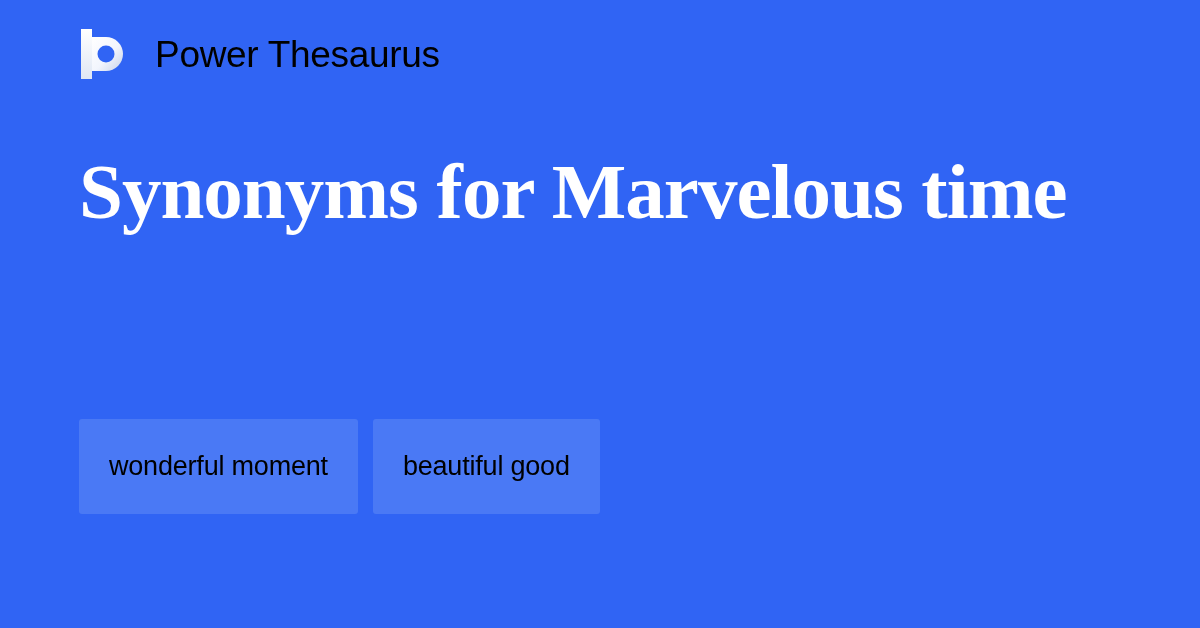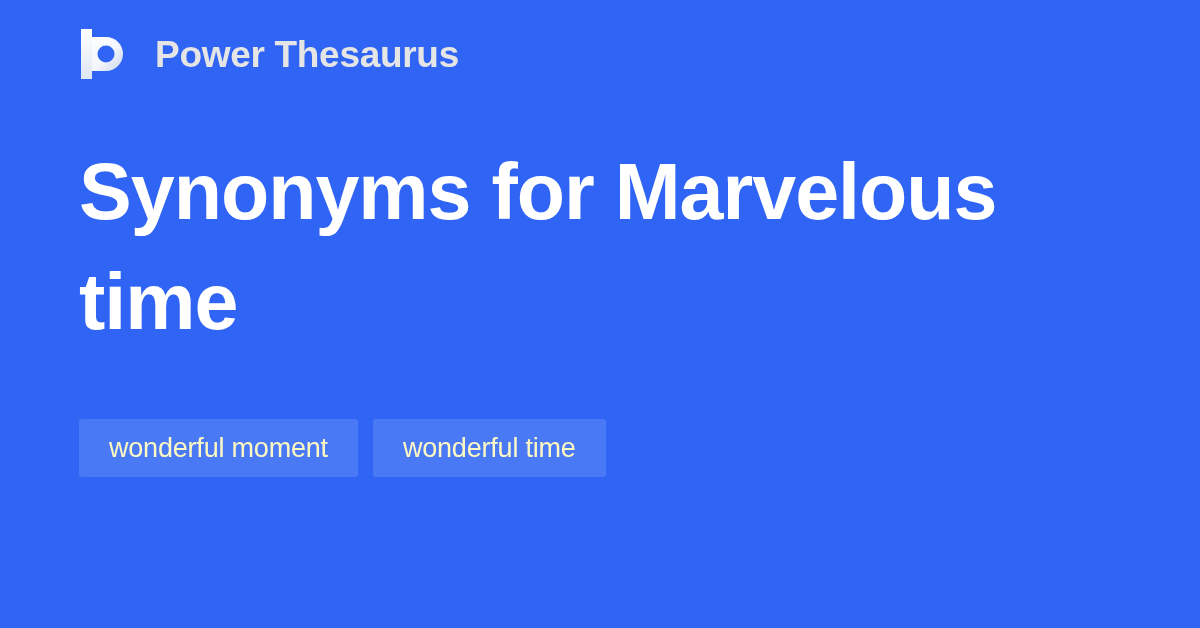--- a/index.html
+++ b/index.html
@@ -33,64 +33,65 @@
     align-items: center;
     gap: 22px;
   }
   .brand-logo {
     width: 54px;
     height: 54px;
     display: block;
     flex: none;
   }
   .brand-name {
-    color: #e5e5e5;
+    color: #000000;
     font-size: 37px;
-    font-weight: 700;
+    font-weight: 400;
     letter-spacing: -0.3px;
     line-height: 1;
     white-space: nowrap;
   }
 
   
   .headline {
     position: absolute;
     left: 79px;
     top: 137px;
     width: 1060px;
     color: #ffffff;
     font-size: 79px;
     font-weight: 700;
     line-height: 110px;
     letter-spacing: -1px;
     margin: 0;
+    font-family: Liberation Serif, serif;
   }
 
   
   .chips {
     position: absolute;
     left: 79px;
     top: 419px;
     width: 1040px;
     display: flex;
     flex-wrap: wrap;
     gap: 16px 15px;
     align-content: flex-start;
   }
   .chip {
     background: #4a79f5;
-    color: #fef9c3;
+    color: #000000;
     font-size: 27px;
     font-weight: 400;
     line-height: 1;
     letter-spacing: -0.2px;
     border-radius: 3px;
     padding: 26px 30px;
     box-sizing: border-box;
-    height: 58px;
+    height: 95px;
     display: flex;
     align-items: center;
     justify-content: center;
     white-space: nowrap;
     border: none;
     font-family: inherit;
   }
 </style>
 </head>
 <body>
@@ -114,16 +115,16 @@
       <path d="M13 10 h14 a17 17 0 0 1 0 34 h-14 z" fill="url(#bowlGrad)"></path>
       <circle cx="27" cy="27" r="8.5" fill="#3064f4"></circle>
     </svg>
     <span class="brand-name">Power Thesaurus</span>
   </div>
 
   <h1 class="headline">Synonyms for Marvelous time</h1>
 
   <div class="chips">
     <div class="chip">wonderful moment</div>
-    <div class="chip">wonderful time</div>
+    <div class="chip">beautiful good</div>
   </div>
 
 </div>
 
 </body></html>

